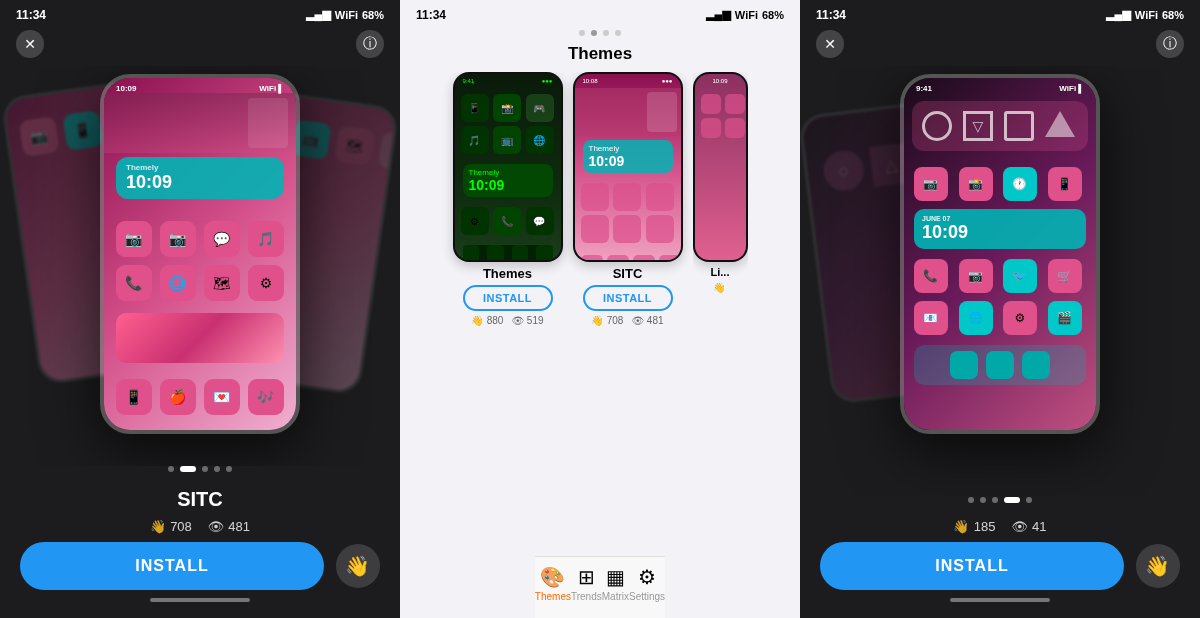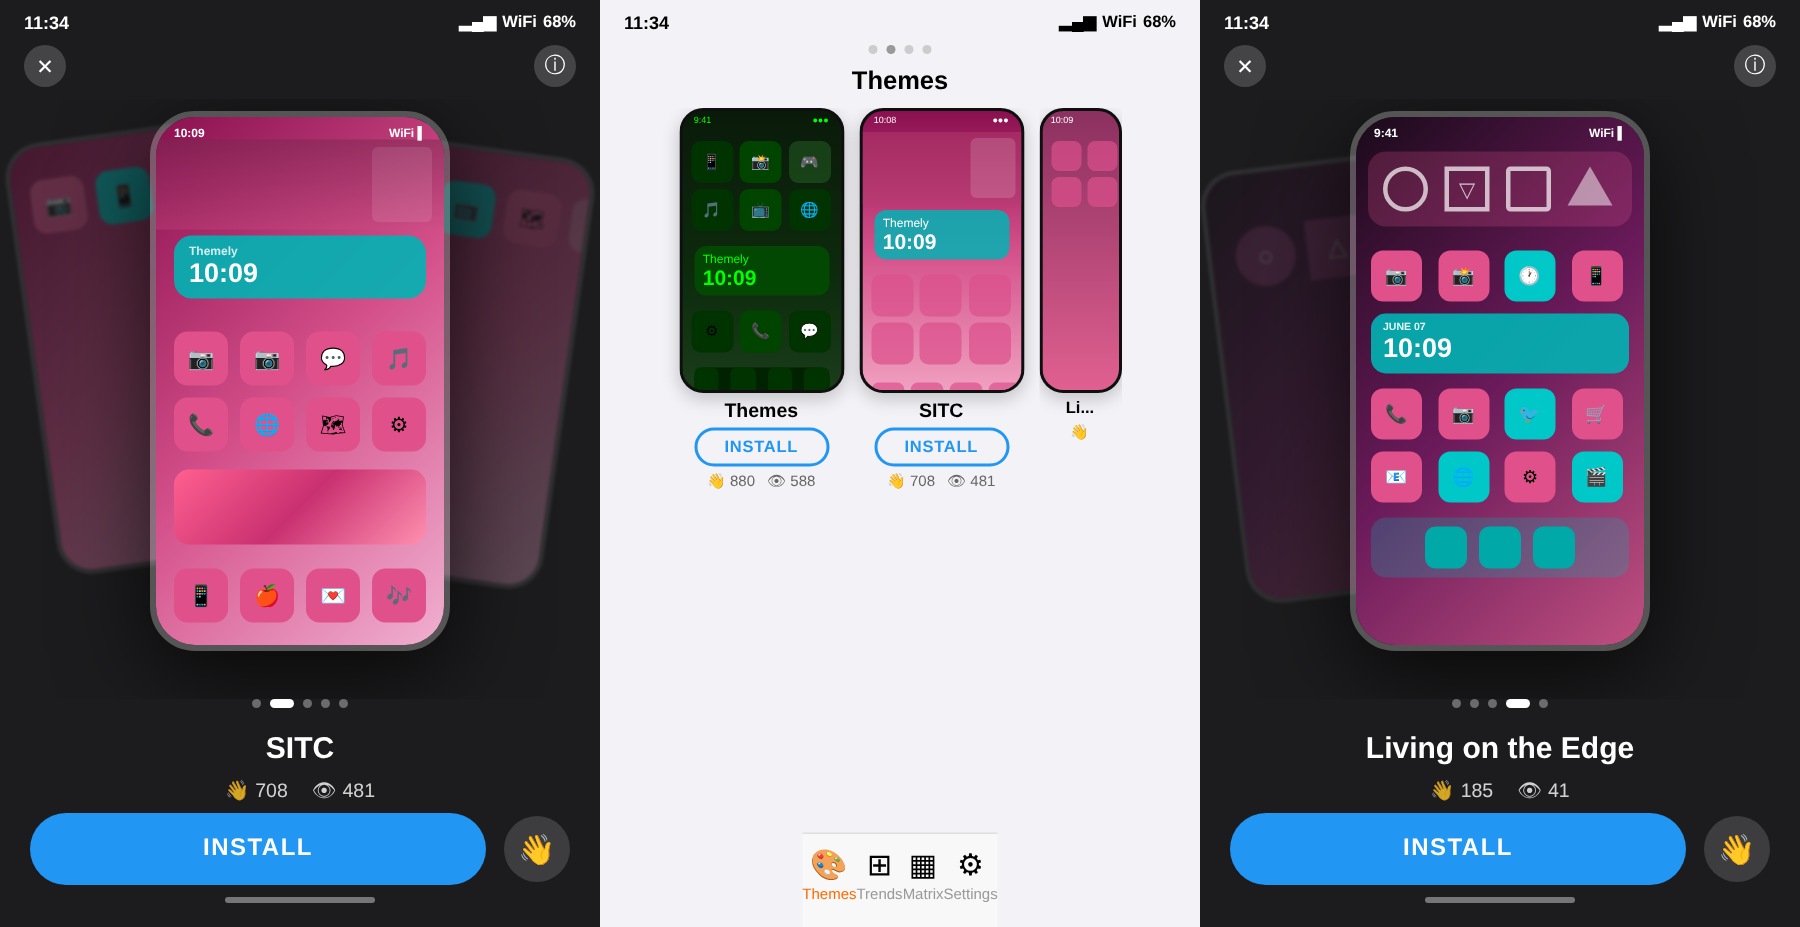--- a/index.html
+++ b/index.html
@@ -382,20 +382,21 @@
     }
     .mockup-time-big {
       font-size: 18px;
       font-weight: 800;
     }
 
     
     .partial-card {
       width: 55px;
       overflow: hidden;
+      text-align: center;
     }
 
     
     .trends-gem {
       position: absolute;
       right: 16px;
       top: 0;
       width: 60px;
       height: 60px;
       border-radius: 16px;
@@ -570,21 +571,21 @@
             <div style="width:20px;height:20px;border-radius:4px;background:#003300;"></div>
             <div style="width:20px;height:20px;border-radius:4px;background:#003300;"></div>
             <div style="width:20px;height:20px;border-radius:4px;background:#003300;"></div>
           </div>
         </div>
       </div>
       <div class="card-title">Themes</div>
       <div class="card-install-btn">INSTALL</div>
       <div class="card-stats">
         <span>👋 <span>880</span></span>
-        <span>👁 <span>588</span></span>
+        <span>👁 <span>519</span></span>
       </div>
     </div>
 
     <div class="theme-card">
       <div class="card-mockup">
         <div class="card-mockup-bg sitc-bg">
           <div style="display:flex;justify-content:space-between;padding:4px 8px;color:#fff;font-size:6px;">
             <span>10:08</span>
               <span>●●●</span>
           </div>
@@ -740,21 +741,20 @@
   <div class="bottom-section">
 
     <div class="dots">
       <div class="dot"></div>
       <div class="dot"></div>
       <div class="dot"></div>
       <div class="dot active"></div>
       <div class="dot"></div>
     </div>
 
-    <div class="theme-title">Living on the Edge</div>
     <div class="theme-stats">
       <div class="stat-item">
         <span>👋</span>
         <span>185</span>
       </div>
       <div class="stat-item">
         <span>👁</span>
         <span>41</span>
       </div>
     </div>

